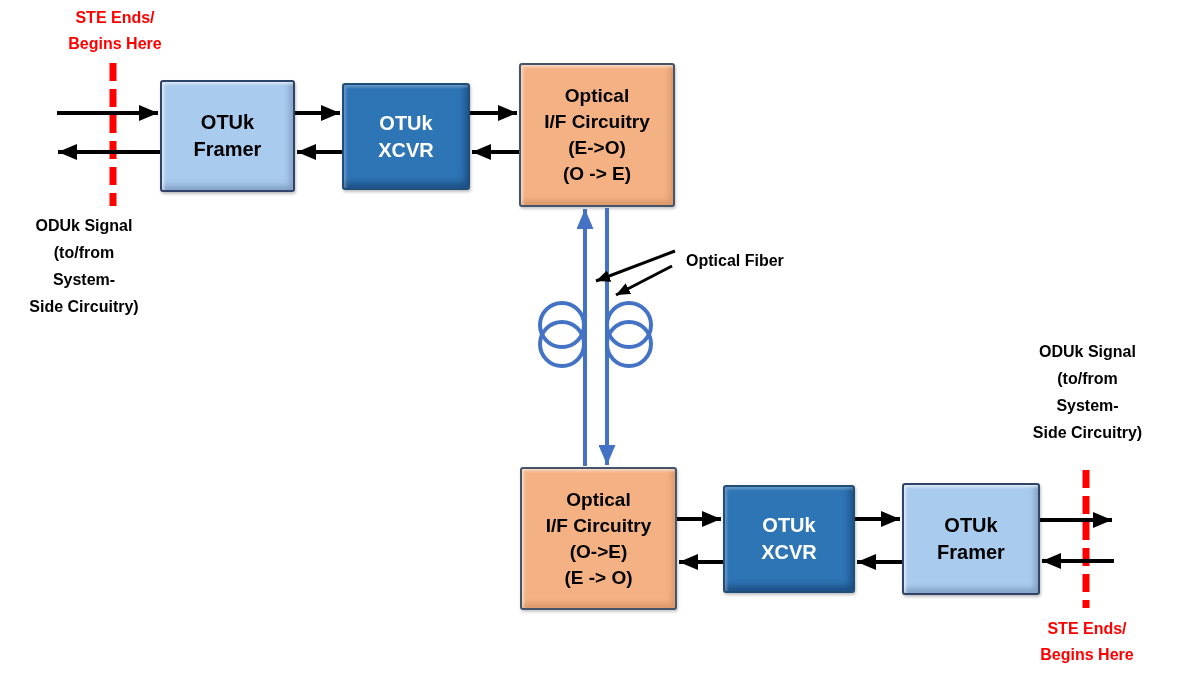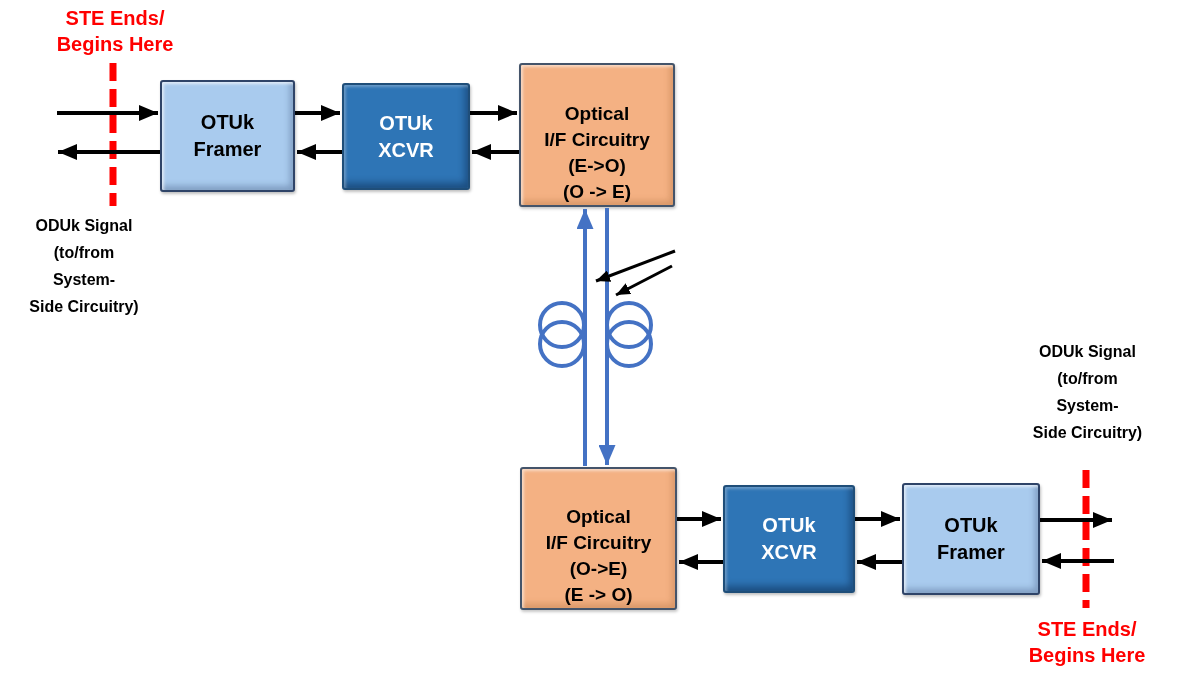--- a/index.html
+++ b/index.html
@@ -49,36 +49,35 @@
   }
   .optical {
     background: #f4b183;
     border: 2px solid #44546a;
     color: #000000;
     font-size: 19px;
     line-height: 26px;
     box-shadow: inset 2px 2px 3px rgba(255,255,255,0.55),
                 inset -3px -4px 6px rgba(120,60,10,0.22),
                 1px 2px 3px rgba(0,0,0,0.22);
-    justify-content: flex-end;
   }
   #framer-top    { left: 160px; top: 80px;  width: 135px; height: 112px; }
   #xcvr-top      { left: 342px; top: 83px;  width: 128px; height: 107px; }
   #optical-top   { left: 519px; top: 63px;  width: 156px; height: 144px; }
   #optical-bottom{ left: 520px; top: 467px; width: 157px; height: 143px; }
   #xcvr-bottom   { left: 723px; top: 485px; width: 132px; height: 108px; }
   #framer-bottom { left: 902px; top: 483px; width: 138px; height: 112px; }
 
   .note {
     position: absolute;
     font-weight: bold;
     text-align: center;
   }
   .note span { display: block; }
-  .note-red   { color: #ff0000; font-size: 20px; line-height: 26px; }
+  .note-red   { color: #ff0000; font-size: 16px; line-height: 26px; }
   .note-black { color: #000000; font-size: 16px; line-height: 27px; }
 
   #ste-top     { left: 30px;   top: 5px;   width: 170px; }
   #oduk-top    { left: 0px;    top: 212px; width: 168px; }
   #oduk-bottom { left: 1000px; top: 338px; width: 175px; }
   #ste-bottom  { left: 1003px; top: 616px; width: 168px; }
   #fiber-label {
     left: 686px; top: 247px;
     width: 160px;
     text-align: left;
@@ -128,20 +127,23 @@
 
   <div class="note note-red" id="ste-top">
     <span>STE Ends/</span>
     <span>Begins Here</span>
   </div>
   <div class="note note-black" id="oduk-top">
     <span>ODUk Signal</span>
     <span>(to/from</span>
     <span>System-</span>
     <span>Side Circuitry)</span>
+  </div>
+  <div class="note note-black" id="fiber-label">
+    <span>Optical Fiber</span>
   </div>
   <div class="note note-black" id="oduk-bottom">
     <span>ODUk Signal</span>
     <span>(to/from</span>
     <span>System-</span>
     <span>Side Circuitry)</span>
   </div>
   <div class="note note-red" id="ste-bottom">
     <span>STE Ends/</span>
     <span>Begins Here</span>

